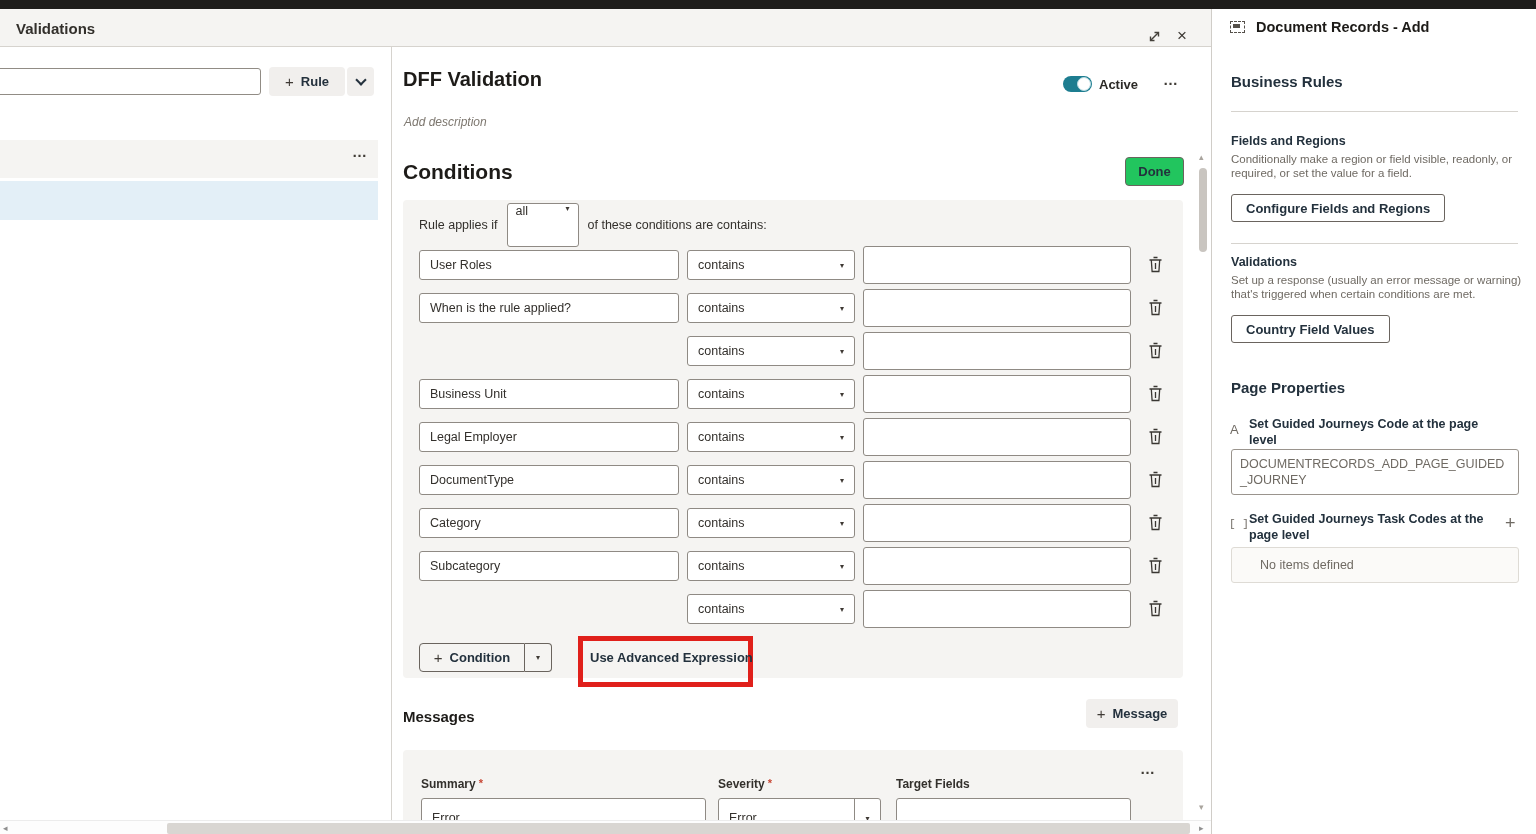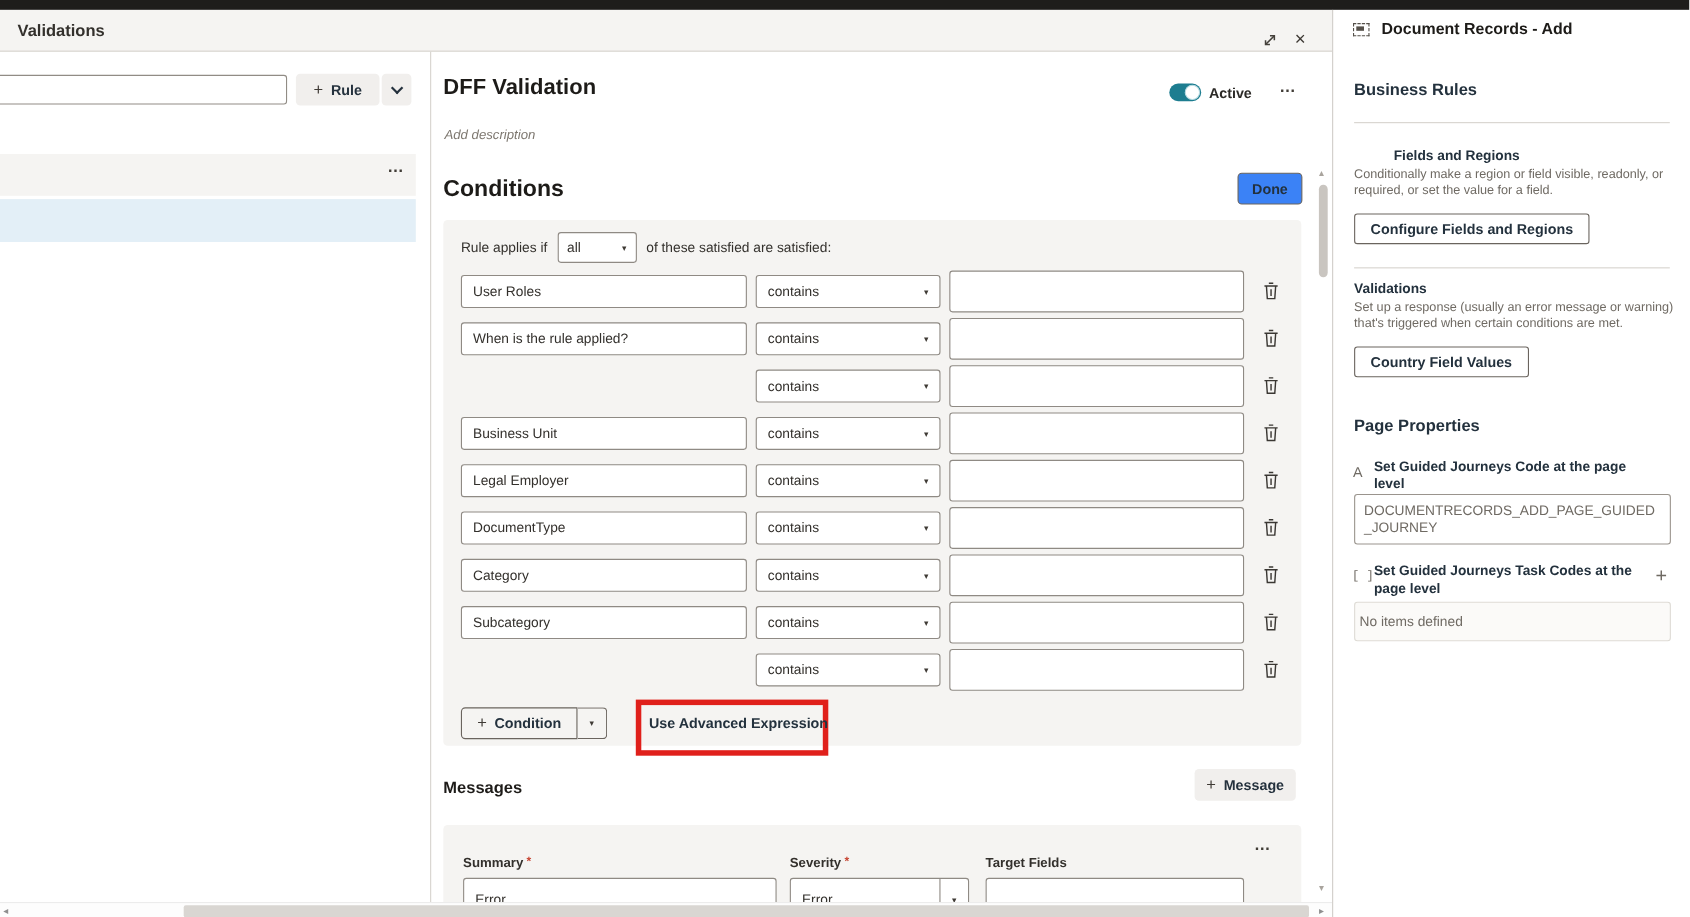--- a/index.html
+++ b/index.html
@@ -32,26 +32,26 @@
 
   
   .main-title { left:403px; top:68px; font-size:20px; font-weight:bold; color:#1d1b18; }
   .toggle { left:1063px; top:76px; width:29px; height:16px; background:#1d7d90; border-radius:9px; cursor:pointer; }
   .toggle-knob { position:absolute; right:1px; top:1px; width:14px; height:14px; background:#ffffff; border-radius:50%; border:1px solid #b9dbe2; }
   .active-label { left:1099px; top:77px; font-size:13px; font-weight:bold; color:#2b2926; }
   .dots-btn { background:none; border:none; font-size:15px; font-weight:bold; letter-spacing:1px; color:#403c36; cursor:pointer; padding:0; }
   .main-dots { left:1163px; top:71px; }
   .add-desc { left:404px; top:115px; font-size:12px; font-style:italic; color:#7d776f; cursor:pointer; }
   .conds-heading { left:403px; top:160px; font-size:21px; font-weight:bold; color:#1d1b18; }
-  .done-btn { left:1125px; top:157px; width:59px; height:29px; background:#3b82f6; border:1px solid #6a645e; border-radius:4px; font-size:13px; font-weight:bold; color:#23313d; cursor:pointer; }
+  .done-btn { left:1125px; top:157px; width:59px; height:29px; background:#22c55e; border:1px solid #6a645e; border-radius:4px; font-size:13px; font-weight:bold; color:#23313d; cursor:pointer; }
 
   
   .cond-panel { left:403px; top:200px; width:780px; height:478px; background:#f5f4f2; border-radius:4px; }
   .applies-row { position:absolute; left:16px; top:10px; height:30px; display:flex; align-items:center; font-size:12.5px; color:#33302c; }
-  .mini-select { width:72px; height:28px; margin:0 9px; background:#fff; border:1px solid #8f8a84; border-radius:3px; display:flex; align-items:center; justify-content:space-between; padding:0 8px; cursor:pointer; }
+  .mini-select { width:72px; height:44px; margin:0 9px; background:#fff; border:1px solid #8f8a84; border-radius:3px; display:flex; align-items:flex-start; justify-content:space-between; padding:0 8px; cursor:pointer; }
   .tri { font-size:8px; color:#3f3a35; }
   .rows-wrap { position:absolute; left:16px; top:48px; width:748px; }
   .cond-row { position:relative; height:43px; }
   .field-box { position:absolute; left:0; top:2px; width:260px; height:30px; background:#fff; border:1px solid #8f8a84; border-radius:3px; font-size:12.5px; color:#33302c; display:flex; align-items:center; padding:0 10px; cursor:text; }
   .op-box { position:absolute; left:268px; top:2px; width:168px; height:30px; background:#fff; border:1px solid #8f8a84; border-radius:3px; font-size:12.5px; color:#33302c; display:flex; align-items:center; justify-content:space-between; padding:0 10px; cursor:pointer; }
   .val-input { position:absolute; left:444px; top:-2px; width:268px; height:38px; background:#fff; border:1px solid #8f8a84; border-radius:3px; font-size:12.5px; padding:0 8px; }
   .trash-btn { position:absolute; left:726px; top:7px; width:20px; height:22px; background:none; border:none; cursor:pointer; padding:0; }
   .split-cond { position:absolute; left:16px; top:443px; display:flex; }
   .cond-main { width:106px; height:29px; background:transparent; border:1px solid #6a645e; border-radius:4px 0 0 4px; display:flex; align-items:center; justify-content:center; gap:7px; font-size:13px; font-weight:bold; color:#23313d; cursor:pointer; }
   .cond-arrow { width:27px; height:29px; background:transparent; border:1px solid #6a645e; border-left:none; border-radius:0 4px 4px 0; display:flex; align-items:center; justify-content:center; cursor:pointer; }
@@ -86,21 +86,21 @@
   .sb-title { left:44px; top:10px; font-size:14.5px; font-weight:bold; color:#1d1b18; }
   .sb-h1 { font-size:15px; font-weight:bold; color:#23313d; }
   .sb-h2 { font-size:12.5px; font-weight:bold; color:#23313d; }
   .sb-desc { font-size:11.5px; line-height:14px; color:#6f6a63; width:298px; }
   .sb-divider { left:19px; width:287px; height:1px; background:#d6d3ce; }
   .sb-btn { height:28px; background:#fff; border:1px solid #6a645e; border-radius:3px; font-size:13px; font-weight:bold; color:#23313d; padding:0 14px; cursor:pointer; }
   .sb-prop-label { font-size:12.5px; font-weight:bold; line-height:16px; color:#23313d; }
   .sb-prop-icon { color:#6f6a63; font-size:13px; }
   .code-box { left:19px; top:440px; width:288px; height:46px; border:1px solid #9a948d; border-radius:3px; padding:6px 8px; font-size:12.5px; line-height:16px; color:#6f6a63; word-break:break-all; cursor:text; background:#fff; }
   .plus-btn { background:none; border:none; font-size:18px; color:#6f6a63; cursor:pointer; padding:0; line-height:1; }
-  .empty-box { left:19px; top:538px; width:288px; height:36px; background:#fbfaf8; border:1px solid #dedbd5; border-radius:3px; display:flex; align-items:center; padding-left:4px; font-size:12.5px; color:#6f6a63; }
+  .empty-box { left:19px; top:538px; width:288px; height:36px; background:#fbfaf8; border:1px solid #dedbd5; border-radius:3px; display:flex; align-items:center; padding-left:28px; font-size:12.5px; color:#6f6a63; }
 </style>
 </head>
 <body>
 
 <div id="screen">
 
   <div class="abs topstrip"></div>
 
   <div class="abs titlebar">
     <div class="abs titlebar-title">Validations</div>
@@ -141,21 +141,21 @@
   <div class="abs conds-heading">Conditions</div>
   <button class="abs done-btn">Done</button>
 
   <div class="abs cond-panel">
     <div class="applies-row">
       <span>Rule applies if</span>
       <span class="mini-select">
         <span>all</span>
         <span class="tri">▾</span>
       </span>
-      <span>of these satisfied are satisfied:</span>
+      <span>of these conditions are contains:</span>
     </div>
 
     <div class="rows-wrap">
 
       <div class="cond-row">
         <div class="field-box">User Roles</div>
         <div class="op-box">
             <span>contains</span>
             <span class="tri">▾</span>
           </div>
@@ -298,21 +298,21 @@
     <span class="hs-arrow" style="left:1199px;">▸</span>
   </div>
 
   <div class="abs sidebar">
     <span class="sb region-icon"></span>
     <div class="sb sb-title">Document Records - Add</div>
 
     <div class="sb sb-h1" style="left:19px; top:64px;">Business Rules</div>
     <div class="sb sb-divider" style="top:102px;"></div>
 
-    <div class="sb sb-h2" style="left:19px; top:125px;margin-left:36px;">Fields and Regions</div>
+    <div class="sb sb-h2" style="left:19px; top:125px;">Fields and Regions</div>
     <div class="sb sb-desc" style="left:19px; top:143px;">Conditionally make a region or field visible, readonly, or required, or set the value for a field.</div>
     <button class="sb sb-btn" style="left:19px; top:185px;">Configure Fields and Regions</button>
 
     <div class="sb sb-divider" style="top:234px;"></div>
     <div class="sb sb-h2" style="left:19px; top:246px;">Validations</div>
     <div class="sb sb-desc" style="left:19px; top:264px;">Set up a response (usually an error message or warning) that's triggered when certain conditions are met.</div>
     <button class="sb sb-btn" style="left:19px; top:306px;">Country Field Values</button>
 
     <div class="sb sb-h1" style="left:19px; top:370px;">Page Properties</div>
 

